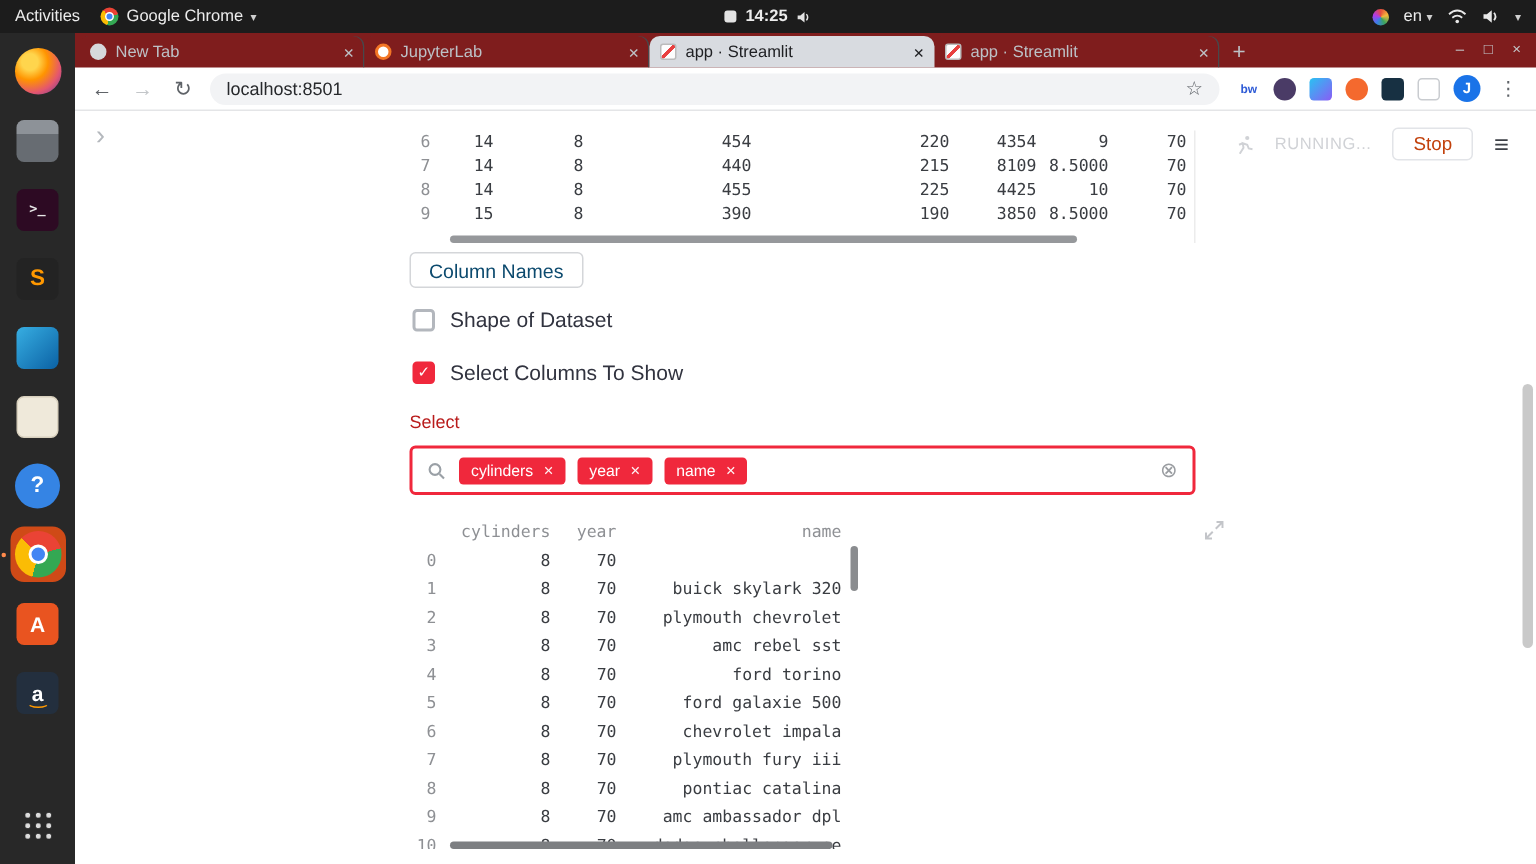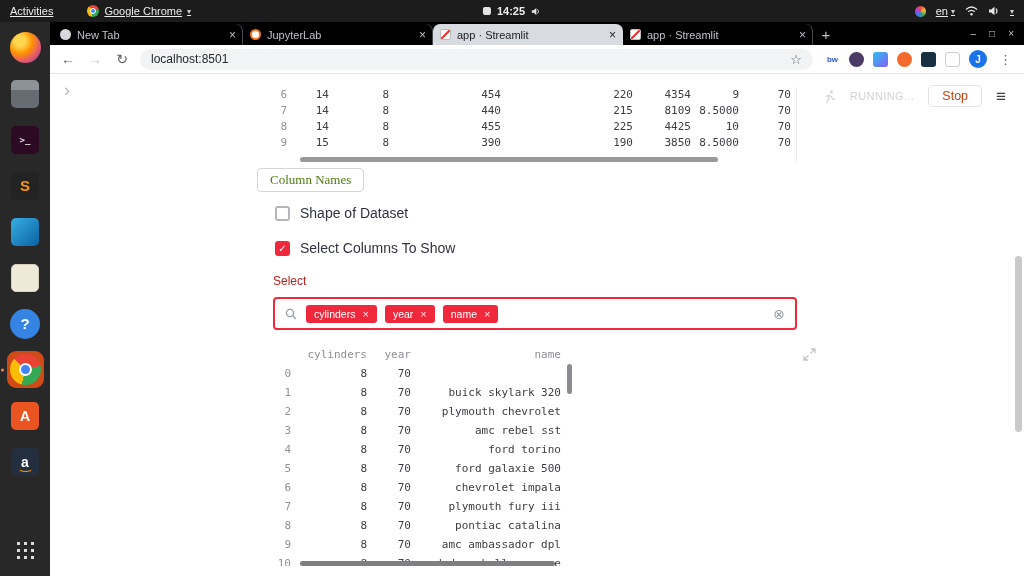--- a/index.html
+++ b/index.html
@@ -4,23 +4,23 @@
 <style>
   html,body{margin:0;padding:0;}
   body{
     width:1024px;height:576px;overflow:hidden;position:relative;
     font-family:"Liberation Sans","DejaVu Sans",sans-serif;
     background:#fff;
     --accent:#f0283c;
   }
   
   .topbar{position:absolute;left:0;top:0;width:1024px;height:22px;background:#1c1c1c;
-    color:#ececec;display:flex;align-items:center;font-size:11px;z-index:60;text-decoration:underline;}
+    color:#ececec;display:flex;align-items:center;font-size:11px;z-index:60;}
   .tb-activities{padding:0 14px 0 10px;}
-  .tb-appmenu{display:flex;align-items:center;gap:5px;margin-left:20px;}
+  .tb-appmenu{display:flex;align-items:center;gap:5px;}
   .mini-chrome{width:12px;height:12px;border-radius:50%;position:relative;flex:none;
     background:conic-gradient(from -45deg,#ea4335 0 120deg,#34a853 120deg 240deg,#fbbc05 240deg 360deg);}
   .mini-chrome::after{content:"";position:absolute;inset:3px;background:#4285f4;border:1.5px solid #fff;border-radius:50%;}
   .caret{font-size:8px;color:#cfcfcf;}
   .tb-clock{position:absolute;left:50%;transform:translateX(-50%);display:flex;align-items:center;gap:6px;font-weight:bold;}
   .clock-badge{width:8px;height:8px;background:#e3e3e3;border-radius:2px;display:inline-block;}
   .tb-right{margin-left:auto;display:flex;align-items:center;gap:10px;padding-right:10px;}
   .rec-dot{width:11px;height:11px;border-radius:50%;
     background:conic-gradient(#e84b3c,#f6b93b,#3ba55d,#3b7de8,#b03be8,#e84b3c);}
   .tb-lang{display:flex;align-items:center;gap:3px;}
@@ -51,21 +51,21 @@
     font:bold 14px "Liberation Sans",sans-serif;display:flex;align-items:center;justify-content:center;}
   .k-amazon{width:28px;height:28px;border-radius:5px;background:#232f3e;color:#fff;position:relative;
     font:bold 14px "Liberation Sans",sans-serif;display:flex;align-items:center;justify-content:center;}
   .k-amazon::after{content:"";position:absolute;bottom:4px;left:7px;width:13px;height:5px;
     border:1.5px solid transparent;border-bottom-color:#ff9900;border-radius:50%;}
   .k-show-apps{width:20px;height:20px;
     background-image:radial-gradient(circle,#dcdcdc 1.5px,transparent 1.9px);
     background-size:7px 7px;background-position:0px 0px;}
   
   .browser{position:absolute;left:50px;top:22px;width:974px;height:554px;display:flex;flex-direction:column;}
-  .tabstrip{height:23px;background:#000000;display:flex;align-items:flex-end;padding-left:3px;position:relative;flex:none;}
+  .tabstrip{height:23px;background:#7f1d1d;display:flex;align-items:flex-end;padding-left:3px;position:relative;flex:none;}
   .tabs{display:flex;align-items:flex-end;height:23px;}
   .tab{width:176px;height:21px;display:flex;align-items:center;gap:6px;padding:0 7px;font-size:11px;
     color:#bdc1c6;border-radius:7px 7px 0 0;cursor:pointer;}
   .tab:not(.active){box-shadow:inset -1px 0 0 #47494c;}
   .tab.active{background:#d8dbe0;color:#202124;box-shadow:none;}
   .tab-title{flex:1;white-space:nowrap;overflow:hidden;}
   .tab-close{font-size:12px;padding-left:3px;}
   .fav{width:11px;height:11px;flex:none;border-radius:2px;}
   .fav-newtab{border-radius:50%;background:#d6d8db;}
   .fav-jupyter{border-radius:50%;background:#fff;border:2.5px solid #f37626;box-sizing:border-box;}
@@ -109,22 +109,22 @@
   .tcell{color:#3a3d42;}
   .th{color:#8e9094;}
   .grid1{display:grid;grid-template-columns:20px 42px 60px 112px 132px 58px 48px 52px;}
   .grid2{display:grid;grid-template-columns:24px 76px 44px 150px;}
   .t1{position:absolute;left:223px;top:13px;width:524px;border-right:1px solid #ececec;box-sizing:border-box;}
   .hscroll{height:5px;background:#96989b;border-radius:3px;}
   .t1-h{margin-top:6px;margin-left:27px;width:418px;}
   .t2{position:absolute;left:223px;top:271px;width:299px;height:221px;overflow:hidden;background:#fff;}
   .t2-h{position:absolute;bottom:0;left:27px;width:255px;background:#7d7f82;}
   .vscroll{position:absolute;right:0;top:19px;width:5px;height:30px;background:#8a8c8f;border-radius:3px;}
-  .st-btn{position:absolute;left:207px;top:94px;height:24px;padding:0 12px;background:#fff;
-    border:1px solid #d4d6d9;border-radius:4px;font-size:13px;color:#4d7c0f;font-family:Liberation Serif, serif;cursor:pointer;}
+  .st-btn{position:absolute;left:223px;top:94px;height:24px;padding:0 12px;background:#fff;
+    border:1px solid #d4d6d9;border-radius:4px;font-size:13px;color:#0c4a6e;font-family:Liberation Sans, sans-serif;cursor:pointer;}
   .cb-row{position:absolute;left:225px;display:flex;align-items:center;gap:10px;font-size:14px;color:#31333f;cursor:pointer;}
   .cb-row.r1{top:131px;}
   .cb-row.r2{top:166px;}
   .cb{width:15px;height:15px;border:2px solid #b3b7bd;border-radius:3px;box-sizing:border-box;
     display:flex;align-items:center;justify-content:center;flex:none;}
   .cb.checked{background:var(--accent);border-color:var(--accent);color:#fff;font-size:10px;font-weight:bold;}
   .select-label{position:absolute;left:223px;top:200px;font-size:12px;color:#b91c1c;}
   .mselect{position:absolute;left:223px;top:223px;width:524px;height:33px;border:2px solid var(--accent);
     border-radius:4px;box-sizing:border-box;display:flex;align-items:center;padding:0 10px;gap:9px;background:#fff;}
   .tags{display:flex;align-items:center;gap:8px;}

